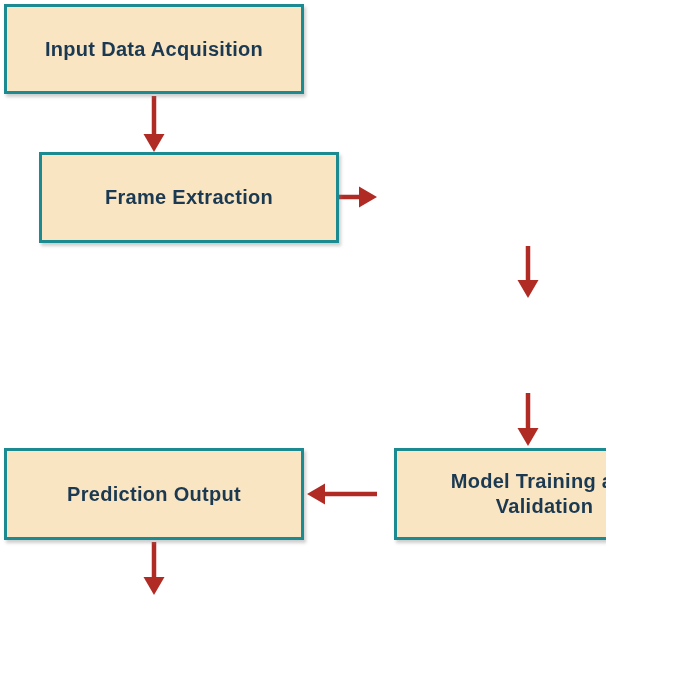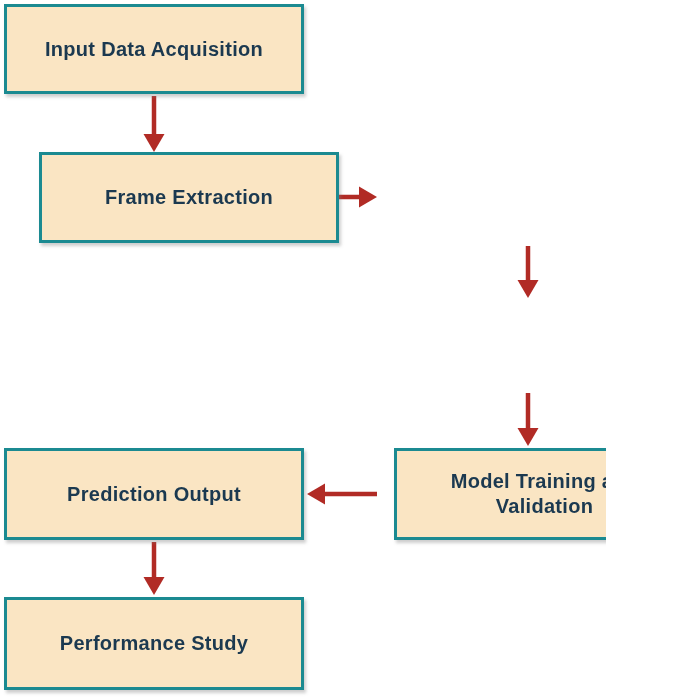--- a/index.html
+++ b/index.html
@@ -92,15 +92,14 @@
       <line class="arrow-shaft" x1="154" y1="542" x2="154" y2="577"></line>
       <polygon class="arrow-head" points="154,595 143.5,577 164.5,577"></polygon>
     </g>
   </svg>
 
   <div class="node n1">Input Data Acquisition</div>
   <div class="node n2">Frame Extraction</div>
   <div class="node n5">Model Training and
 Validation</div>
   <div class="node n6">Prediction Output</div>
-  <div class="node n7">Performance Study</div>
 
 </div>
 
 </body></html>

